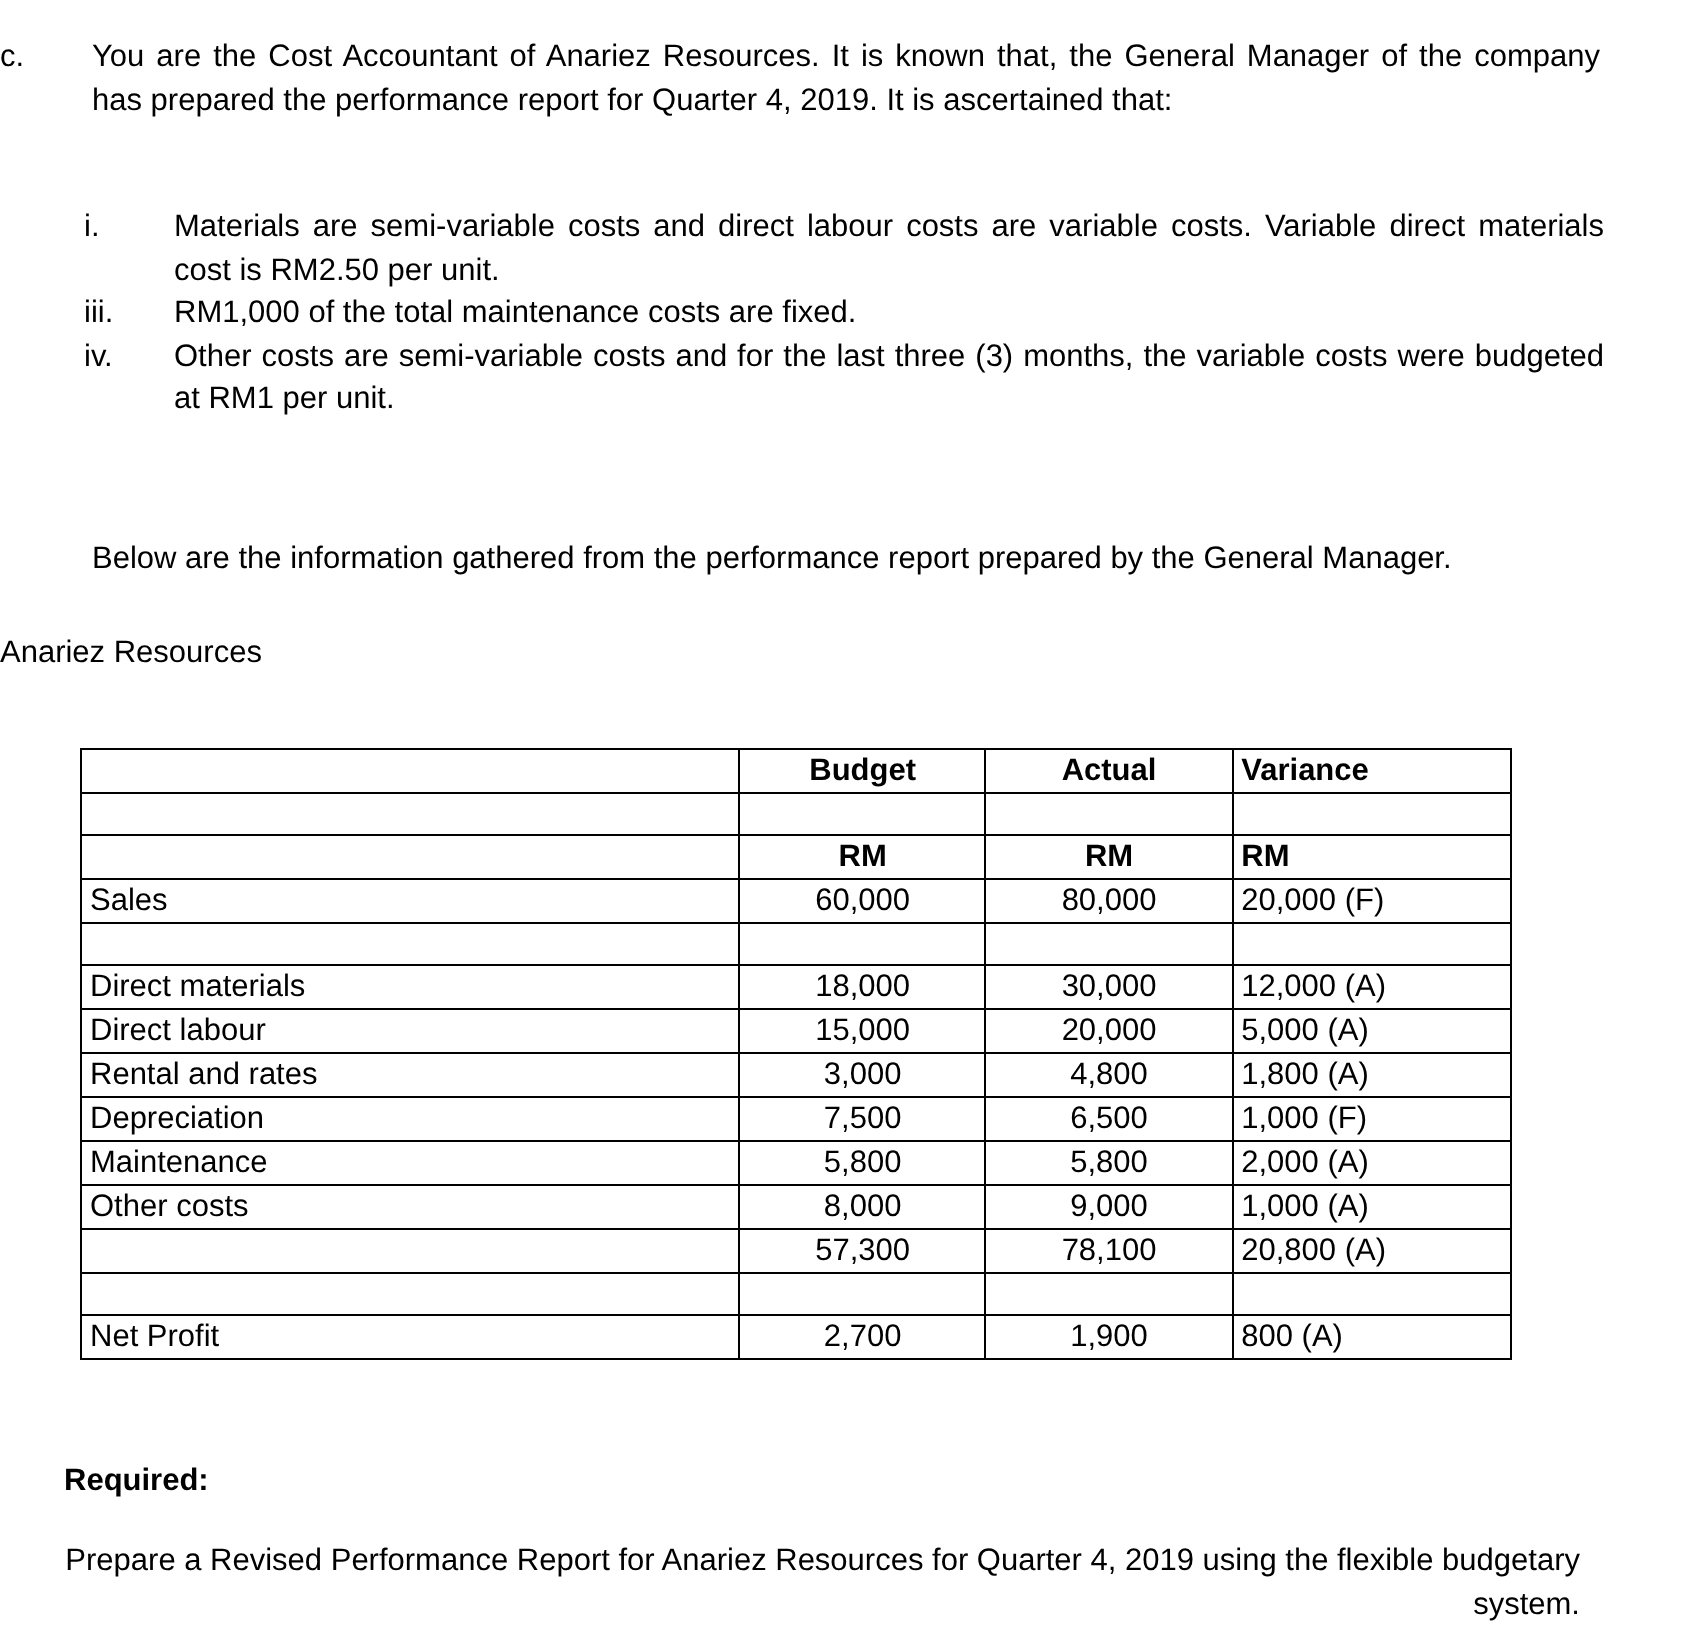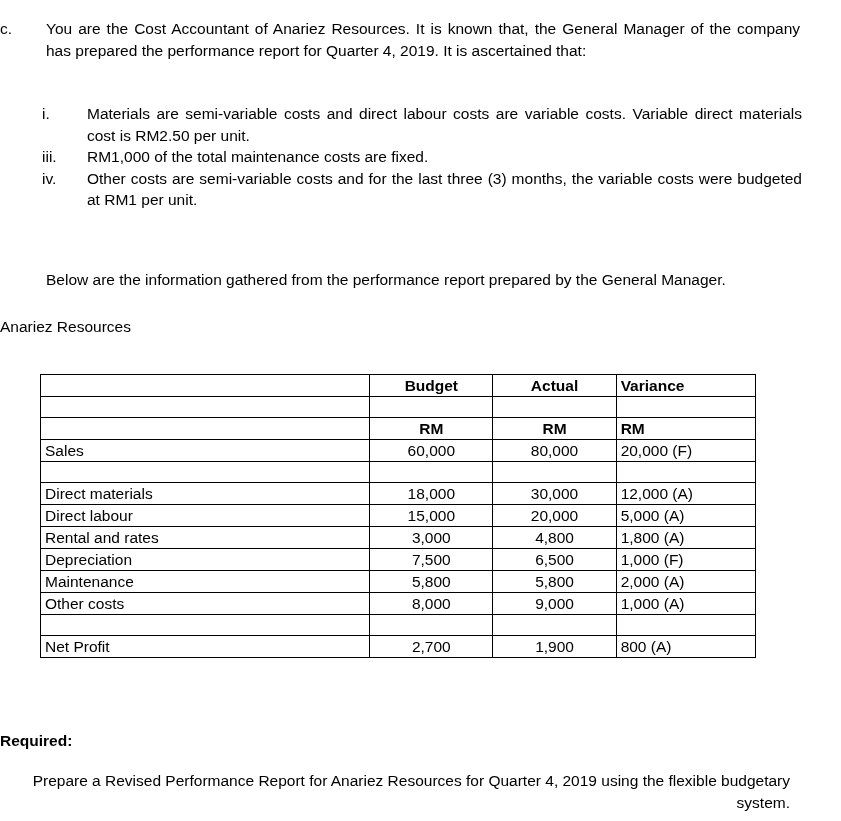--- a/index.html
+++ b/index.html
@@ -128,20 +128,21 @@
   tr.spacer-row td { height: 20px; }
 
   
   .required-head {
     position: absolute;
     left: 0px;
     top: 730px;
     font-size: 15.5px;
     font-weight: bold;
     line-height: 21px;
+    padding-left: 32px;
   }
   .required-body {
     position: absolute;
     left: 0px;
     top: 770px;
     width: 790px;
     font-size: 15.5px;
     line-height: 21.5px;
     text-align: right;
   }
@@ -246,20 +247,26 @@
         <td class="col-num">5,800</td>
         <td class="col-num">5,800</td>
         <td class="col-var">2,000 (A)</td>
       </tr>
       <tr>
         <td class="col-label">Other costs</td>
         <td class="col-num">8,000</td>
         <td class="col-num">9,000</td>
         <td class="col-var">1,000 (A)</td>
       </tr>
+      <tr>
+        <td class="col-label"></td>
+        <td class="col-num">57,300</td>
+        <td class="col-num">78,100</td>
+        <td class="col-var">20,800 (A)</td>
+      </tr>
       <tr class="spacer-row">
         <td class="col-label spacer"></td>
         <td class="col-num spacer"></td>
         <td class="col-num spacer"></td>
         <td class="col-var spacer"></td>
       </tr>
       <tr>
         <td class="col-label">Net Profit</td>
         <td class="col-num">2,700</td>
         <td class="col-num">1,900</td>

